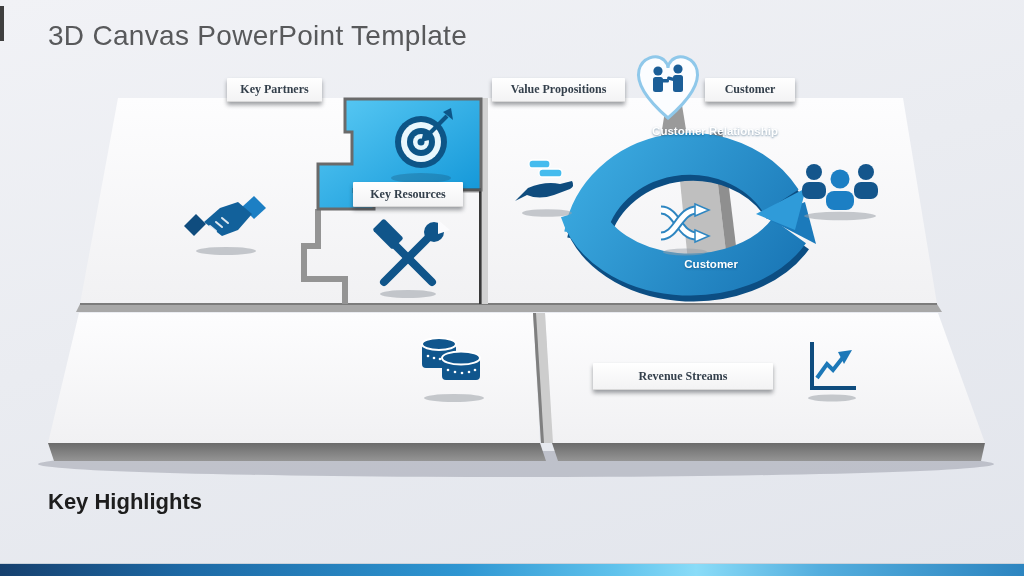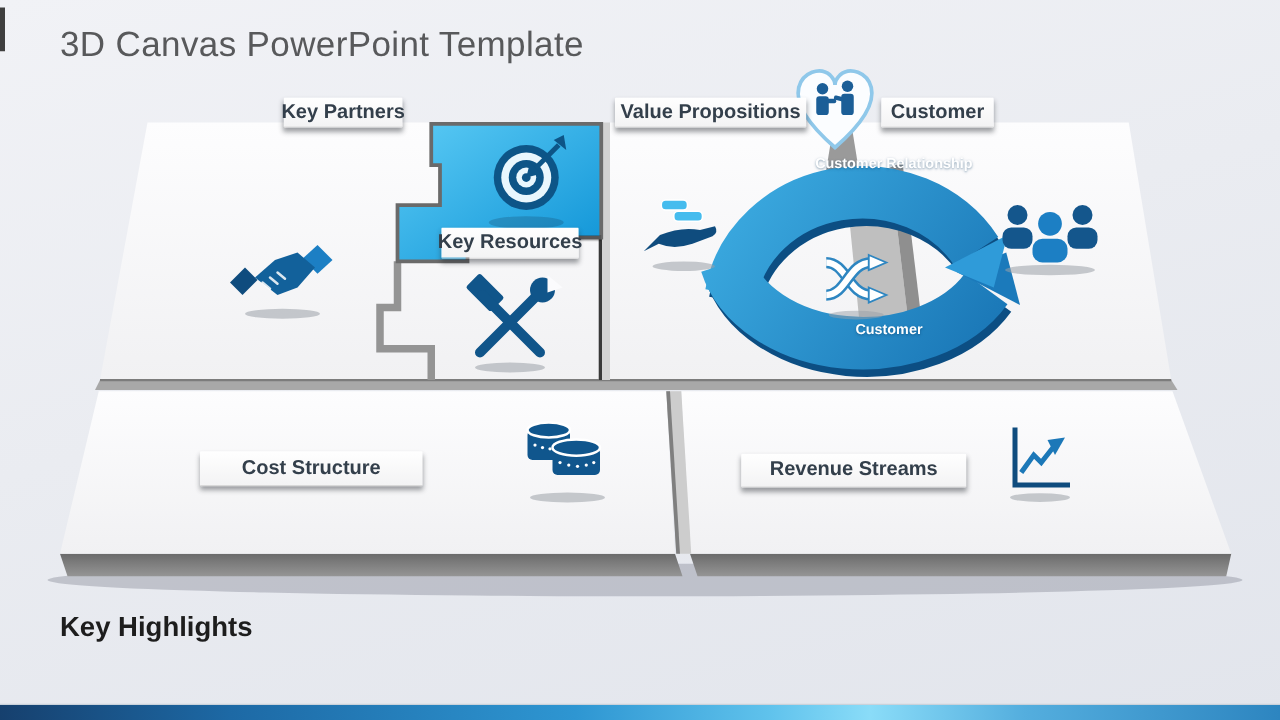--- a/index.html
+++ b/index.html
@@ -5,25 +5,25 @@
   html,body{margin:0;padding:0;}
   body{width:1024px;height:576px;overflow:hidden;font-family:"Liberation Sans",sans-serif;}
   .slide{position:relative;width:1024px;height:576px;
     background:linear-gradient(165deg,#F1F2F6 0%,#EAECF1 45%,#E2E5EC 100%);}
   .accent-bar{position:absolute;left:0;top:6px;width:4px;height:35px;background:#3F3F3F;}
   .title{position:absolute;left:48px;top:20px;margin:0;font-size:28px;font-weight:400;
     color:#58595B;letter-spacing:.3px;}
   svg{position:absolute;left:0;top:0;}
   .lbl{position:absolute;display:flex;align-items:center;justify-content:center;
     background:linear-gradient(#FFFFFF,#F3F3F4);box-shadow:0 3px 4px rgba(40,44,50,.45);
-    border-bottom:1px solid #D8D8D8;color:#333F4B;font-weight:bold;font-size:16px;
-    white-space:nowrap;border-radius:1px;}
+    border-bottom:1px solid #D8D8D8;color:#333F4B;font-weight:bold;font-size:12px;
+    white-space:nowrap;border-radius:1px;font-family:Liberation Serif, serif;}
   #lbl-key-partners{left:227px;top:78px;width:95px;height:23px;}
   #lbl-key-activities{left:365px;top:77px;width:102px;height:23px;}
-  #lbl-value-propositions{left:492px;top:78px;width:153px;height:23px;}
+  #lbl-value-propositions{left:492px;top:78px;width:133px;height:23px;}
   #lbl-customer{left:705px;top:78px;width:90px;height:23px;}
   #lbl-key-resources{left:353px;top:182px;width:110px;height:24px;}
   #lbl-cost-structure{left:160px;top:361px;width:178px;height:27px;}
   #lbl-revenue-streams{left:593px;top:363px;width:180px;height:26px;}
   .arc-lbl{position:absolute;background:none;border:none;box-shadow:none;color:#FFFFFF;
     font-weight:bold;font-size:11.5px;text-align:right;text-shadow:0 1px 2px rgba(10,60,100,.5);}
   #lbl-customer-relationship{left:590px;top:125px;width:188px;}
   #lbl-channels{left:638px;top:258px;width:100px;}
   .footer-heading{position:absolute;left:48px;top:489px;font-size:22px;font-weight:bold;color:#1D1D1D;}
   .footer-body{position:absolute;left:48px;top:514px;width:945px;font-size:15.5px;
@@ -201,21 +201,20 @@
       <path d="M-18,-26 L-18,20 L26,20" fill="none" stroke="#0F4C7E" stroke-width="4"></path>
       <path d="M-13,10 L-3,-4 L3,2 L14,-12" fill="none" stroke="#1C78B8" stroke-width="4"></path>
       <polygon points="8,-16 22,-18 14,-4" fill="#1C78B8"></polygon>
     </g>
   </svg>
 
   <div class="lbl" id="lbl-key-partners">Key Partners</div>
   <div class="lbl" id="lbl-value-propositions">Value Propositions</div>
   <div class="lbl" id="lbl-customer">Customer</div>
   <div class="lbl" id="lbl-key-resources">Key Resources</div>
-  <div class="lbl" id="lbl-cost-structure">Cost Structure</div>
   <div class="lbl" id="lbl-revenue-streams">Revenue Streams</div>
 
   <div class="arc-lbl" id="lbl-customer-relationship">Customer Relationship</div>
   <div class="arc-lbl" id="lbl-channels">Customer</div>
 
   <div class="footer-heading">Key Highlights</div>
   <div class="bottom-bar"></div>
 </div>
 
 </body></html>

